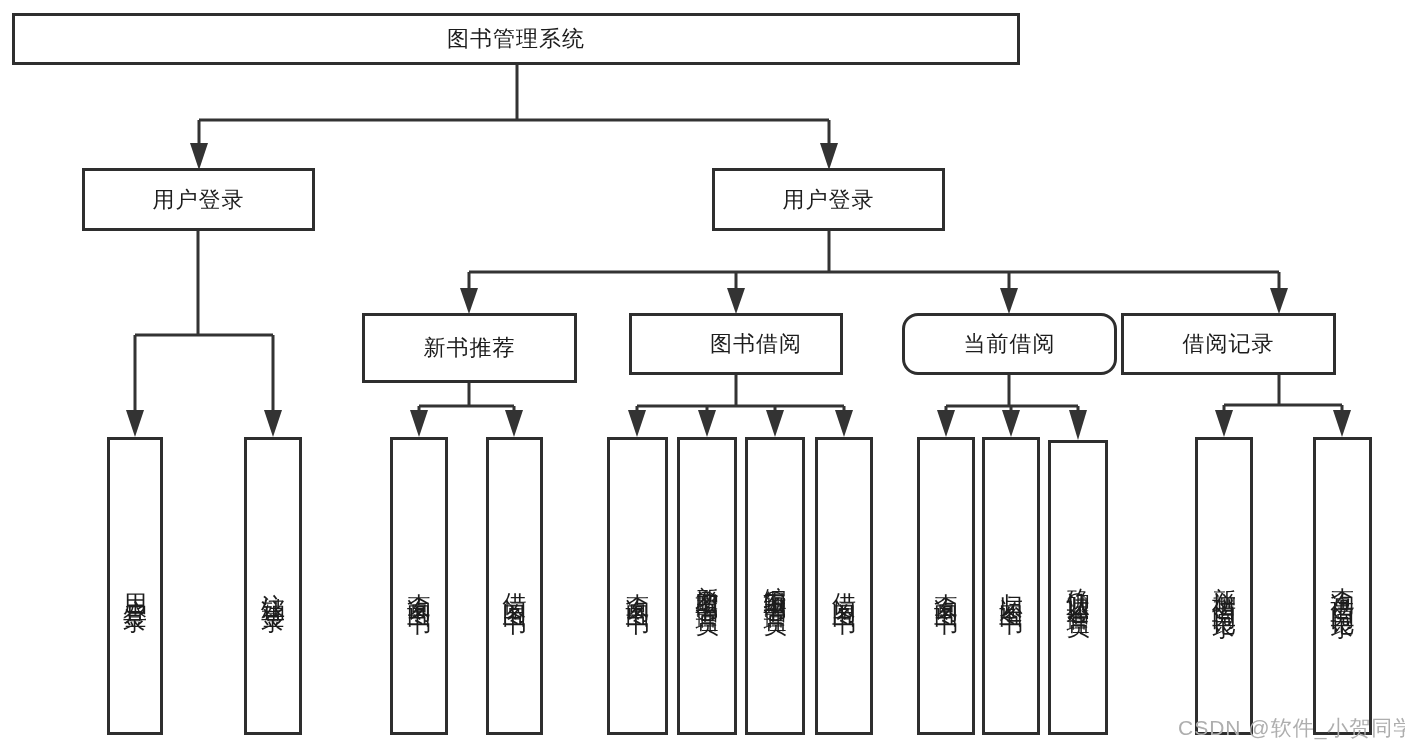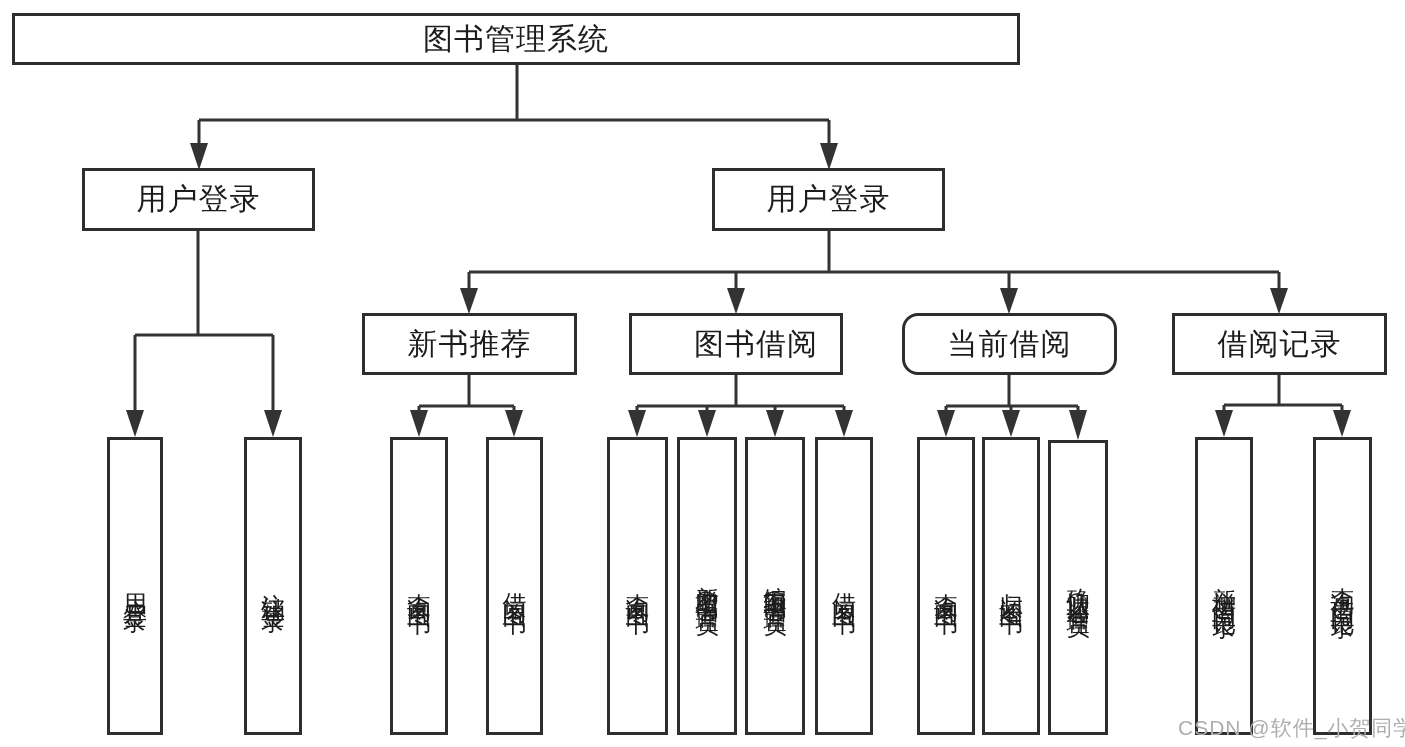--- a/index.html
+++ b/index.html
@@ -20,21 +20,21 @@
   .node {
     position: absolute;
     box-sizing: border-box;
     border: 3px solid #2e2e2e;
     background: #ffffff;
     display: flex;
     align-items: center;
     justify-content: center;
     color: #1c1c1c;
   }
-  .hnode { font-size: 30px; letter-spacing: 1px; font-family: Liberation Mono, monospace; }
+  .hnode { font-size: 22px; letter-spacing: 1px; font-family: Liberation Mono, monospace; }
   .leaf {
     top: 437px;
     height: 298px;
   }
   .leaf .vtext {
     writing-mode: vertical-rl;
     text-orientation: mixed;
     font-size: 24px;
     letter-spacing: 6px;
     line-height: 1;
@@ -125,30 +125,30 @@
     <span>图书管理系统</span>
   </div>
 
   <div class="node hnode" style="left:82px; top:168px; width:233px; height:63px;">
     <span>用户登录</span>
   </div>
   <div class="node hnode" style="left:712px; top:168px; width:233px; height:63px;">
     <span>用户登录</span>
   </div>
 
-  <div class="node hnode" style="left:362px; top:313px; width:215px; height:62px;">
+  <div class="node hnode" style="left:362px; top:313px; width:215px; height:70px;">
     <span>新书推荐</span>
   </div>
   <div class="node hnode" style="left:629px; top:313px; width:214px; height:62px;padding-left:40px;">
     <span>图书借阅</span>
   </div>
   <div class="node hnode" style="left:902px; top:313px; width:215px; height:62px;border-radius:16px;">
     <span>当前借阅</span>
   </div>
-  <div class="node hnode" style="left:1172px; top:313px; width:215px; height:62px;text-align:right;">
+  <div class="node hnode" style="left:1121px; top:313px; width:215px; height:62px;text-align:right;">
     <span>借阅记录</span>
   </div>
 
   <div class="node leaf" style="left:107px; width:56px;">
     <span class="vtext">用户登录</span>
   </div>
   <div class="node leaf" style="left:244px; width:58px;">
     <span class="vtext">注销登录</span>
   </div>
 

